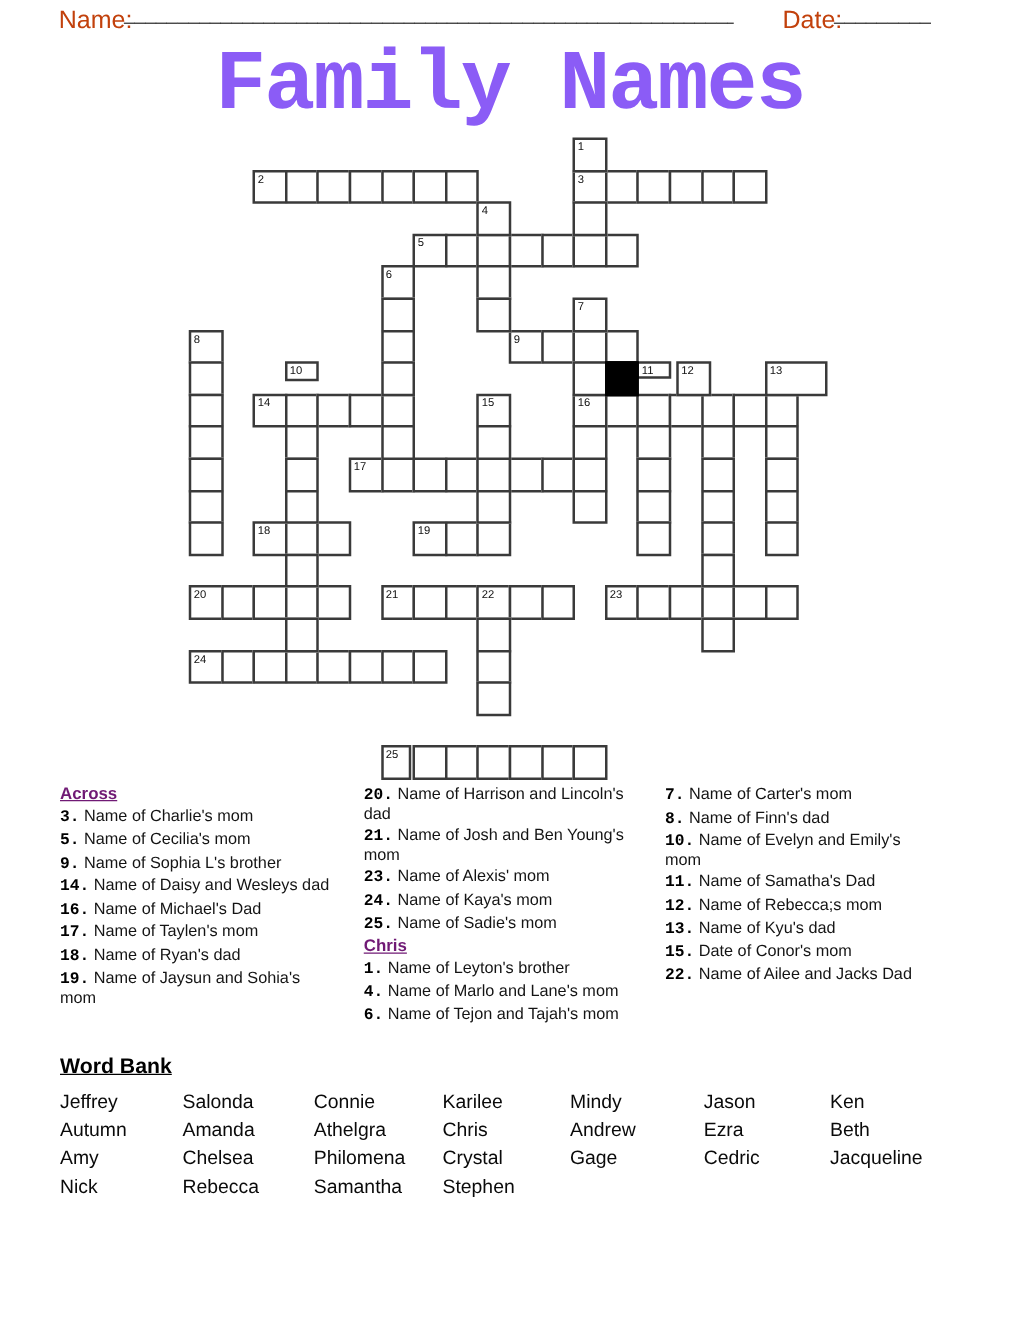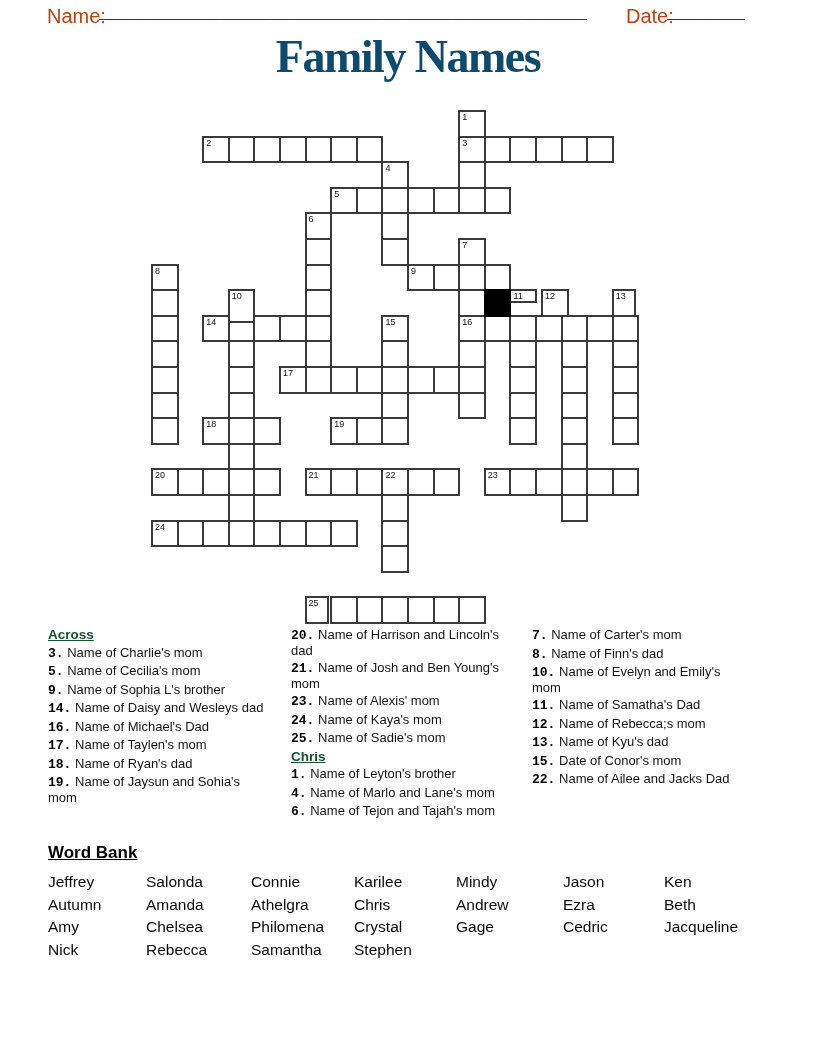--- a/index.html
+++ b/index.html
@@ -11,41 +11,41 @@
   
   .hdr-label{position:absolute;top:5px;font-size:20px;color:#c2410c;white-space:nowrap;}
   .hdr-label.name{left:47px;}
   .hdr-label.date{left:626px;}
   .hdr-line{position:absolute;top:3px;font-size:15.5px;color:#2a2a2a;white-space:nowrap;overflow:hidden;}
   .hdr-line.name-line{left:99px;width:488px;}
   .hdr-line.date-line{left:667px;width:78px;}
   
   .title{
     position:absolute;left:0;right:0;top:30px;margin:0;text-align:center;
-    font-size:46px;font-weight:600;letter-spacing:-1.5px;color:#0c4a6e;
-    font-family:Liberation Serif, serif;
+    font-size:68px;font-weight:600;letter-spacing:-1.5px;color:#8b5cf6;
+    font-family:Liberation Mono, monospace;
   }
   
   .grid{position:absolute;inset:0;}
   .cell{
     position:absolute;box-sizing:border-box;
     background:#ffffff;border:2px solid #3a3a3a;
   }
   .cell.black{background:#000;border-color:#000;}
   .cellnum{
     position:absolute;left:2px;top:0px;
     font-size:9px;line-height:10px;color:#111;font-family:"Liberation Sans",sans-serif;
   }
   
   .clues{position:absolute;left:0;top:628px;width:816px;}
   .clue-col{position:absolute;top:0;font-size:13px;line-height:14.5px;color:#141414;}
   .clue-col.c0{left:48px;width:218px;}
   .clue-col.c1{left:291px;width:226px;}
   .clue-col.c2{left:532px;width:208px;}
-  .clue-heading{font-weight:bold;text-decoration:underline;font-size:13.5px;margin-bottom:3px;color:#14532d;}
+  .clue-heading{font-weight:bold;text-decoration:underline;font-size:13.5px;margin-bottom:3px;color:#701a75;}
   .clue{margin-bottom:3px;}
   .clue-num{font-weight:bold;color:#000;font-family:Liberation Mono, monospace;}
   
   .wordbank{position:absolute;left:48px;top:843px;width:730px;}
   .wb-heading{font-weight:bold;text-decoration:underline;font-size:17px;margin-bottom:8px;color:#000;}
   .wb-grid{
     display:grid;grid-template-columns:98px 105px 103px 102px 107px 101px auto;
     font-size:15.5px;line-height:22.6px;color:#0a0a0a;
   }
   .wb-word{white-space:nowrap;}
@@ -199,21 +199,21 @@
       <div class="cell" style="left: 458.2px; top: 391.6px; height: 27.6px; width: 27.6px; border-color: rgb(58, 58, 58);"></div>
       <div class="cell" style="left: 151px; top: 263.6px; height: 27.6px; width: 27.6px; border-color: rgb(58, 58, 58);">
         <span class="cellnum">8</span>
       </div>
       <div class="cell" style="left: 151px; top: 289.2px; height: 27.6px; width: 27.6px; border-color: rgb(58, 58, 58);"></div>
       <div class="cell" style="left: 151px; top: 314.8px; height: 27.6px; width: 27.6px; border-color: rgb(58, 58, 58);"></div>
       <div class="cell" style="left: 151px; top: 340.4px; height: 27.6px; width: 27.6px; border-color: rgb(58, 58, 58);"></div>
       <div class="cell" style="left: 151px; top: 366px; height: 27.6px; width: 27.6px; border-color: rgb(58, 58, 58);"></div>
       <div class="cell" style="left: 151px; top: 391.6px; height: 27.6px; width: 27.6px; border-color: rgb(58, 58, 58);"></div>
       <div class="cell" style="left: 151px; top: 417.2px; height: 27.6px; width: 27.6px; border-color: rgb(58, 58, 58);"></div>
-      <div class="cell" style="left: 227.8px; top: 289.2px; height: 34px; width: 27.6px; border-color: rgb(58, 58, 58);">
+      <div class="cell" style="left: 227.8px; top: 289.2px; height: 16px; width: 27.6px; border-color: rgb(58, 58, 58);">
         <span class="cellnum">10</span>
       </div>
       <div class="cell" style="left: 227.8px; top: 340.4px; height: 27.6px; width: 27.6px; border-color: rgb(58, 58, 58);"></div>
       <div class="cell" style="left: 227.8px; top: 366px; height: 27.6px; width: 27.6px; border-color: rgb(58, 58, 58);"></div>
       <div class="cell" style="left: 227.8px; top: 391.6px; height: 27.6px; width: 27.6px; border-color: rgb(58, 58, 58);"></div>
       <div class="cell" style="left: 227.8px; top: 442.8px; height: 27.6px; width: 27.6px; border-color: rgb(58, 58, 58);"></div>
       <div class="cell" style="left: 227.8px; top: 494px; height: 27.6px; width: 27.6px; border-color: rgb(58, 58, 58);"></div>
       <div class="cell" style="left: 509.4px; top: 289.2px; height: 14px; width: 27.6px; border-color: rgb(58, 58, 58);">
         <span class="cellnum">11</span>
       </div>
@@ -223,21 +223,21 @@
       <div class="cell" style="left: 509.4px; top: 417.2px; height: 27.6px; width: 27.6px; border-color: rgb(58, 58, 58);"></div>
       <div class="cell" style="left: 541px; top: 289.2px; height: 27.6px; width: 27.6px; border-color: rgb(58, 58, 58);">
         <span class="cellnum">12</span>
       </div>
       <div class="cell" style="left: 560.6px; top: 340.4px; height: 27.6px; width: 27.6px; border-color: rgb(58, 58, 58);"></div>
       <div class="cell" style="left: 560.6px; top: 366px; height: 27.6px; width: 27.6px; border-color: rgb(58, 58, 58);"></div>
       <div class="cell" style="left: 560.6px; top: 391.6px; height: 27.6px; width: 27.6px; border-color: rgb(58, 58, 58);"></div>
       <div class="cell" style="left: 560.6px; top: 417.2px; height: 27.6px; width: 27.6px; border-color: rgb(58, 58, 58);"></div>
       <div class="cell" style="left: 560.6px; top: 442.8px; height: 27.6px; width: 27.6px; border-color: rgb(58, 58, 58);"></div>
       <div class="cell" style="left: 560.6px; top: 494px; height: 27.6px; width: 27.6px; border-color: rgb(58, 58, 58);"></div>
-      <div class="cell" style="left: 611.8px; top: 289.2px; height: 27.6px; width: 24px; border-color: rgb(58, 58, 58);">
+      <div class="cell" style="left: 611.8px; top: 289.2px; height: 27.6px; width: 50px; border-color: rgb(58, 58, 58);">
         <span class="cellnum">13</span>
       </div>
       <div class="cell" style="left: 611.8px; top: 340.4px; height: 27.6px; width: 27.6px; border-color: rgb(58, 58, 58);"></div>
       <div class="cell" style="left: 611.8px; top: 366px; height: 27.6px; width: 27.6px; border-color: rgb(58, 58, 58);"></div>
       <div class="cell" style="left: 611.8px; top: 391.6px; height: 27.6px; width: 27.6px; border-color: rgb(58, 58, 58);"></div>
       <div class="cell" style="left: 611.8px; top: 417.2px; height: 27.6px; width: 27.6px; border-color: rgb(58, 58, 58);"></div>
       <div class="cell" style="left: 381.4px; top: 314.8px; height: 27.6px; width: 27.6px; border-color: rgb(58, 58, 58);">
         <span class="cellnum">15</span>
       </div>
       <div class="cell" style="left: 381.4px; top: 340.4px; height: 27.6px; width: 27.6px; border-color: rgb(58, 58, 58);"></div>

